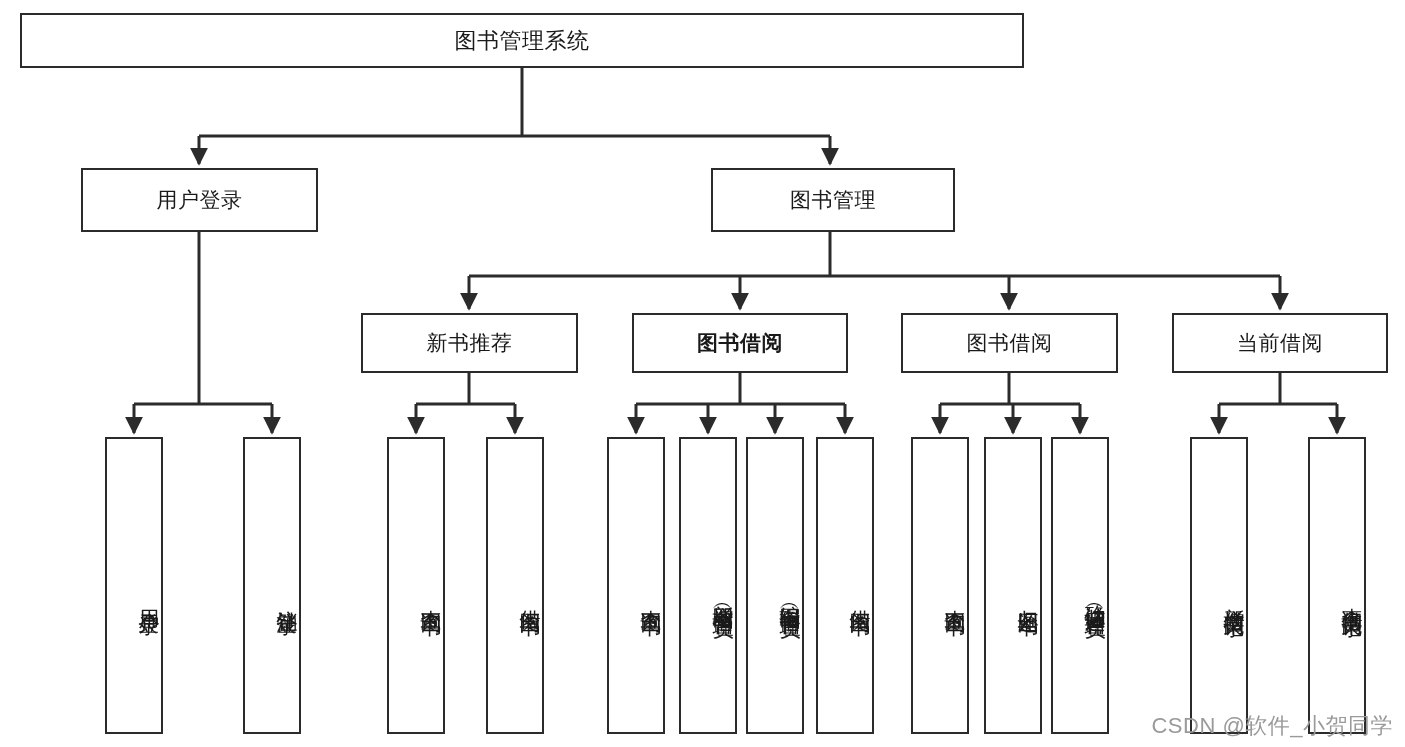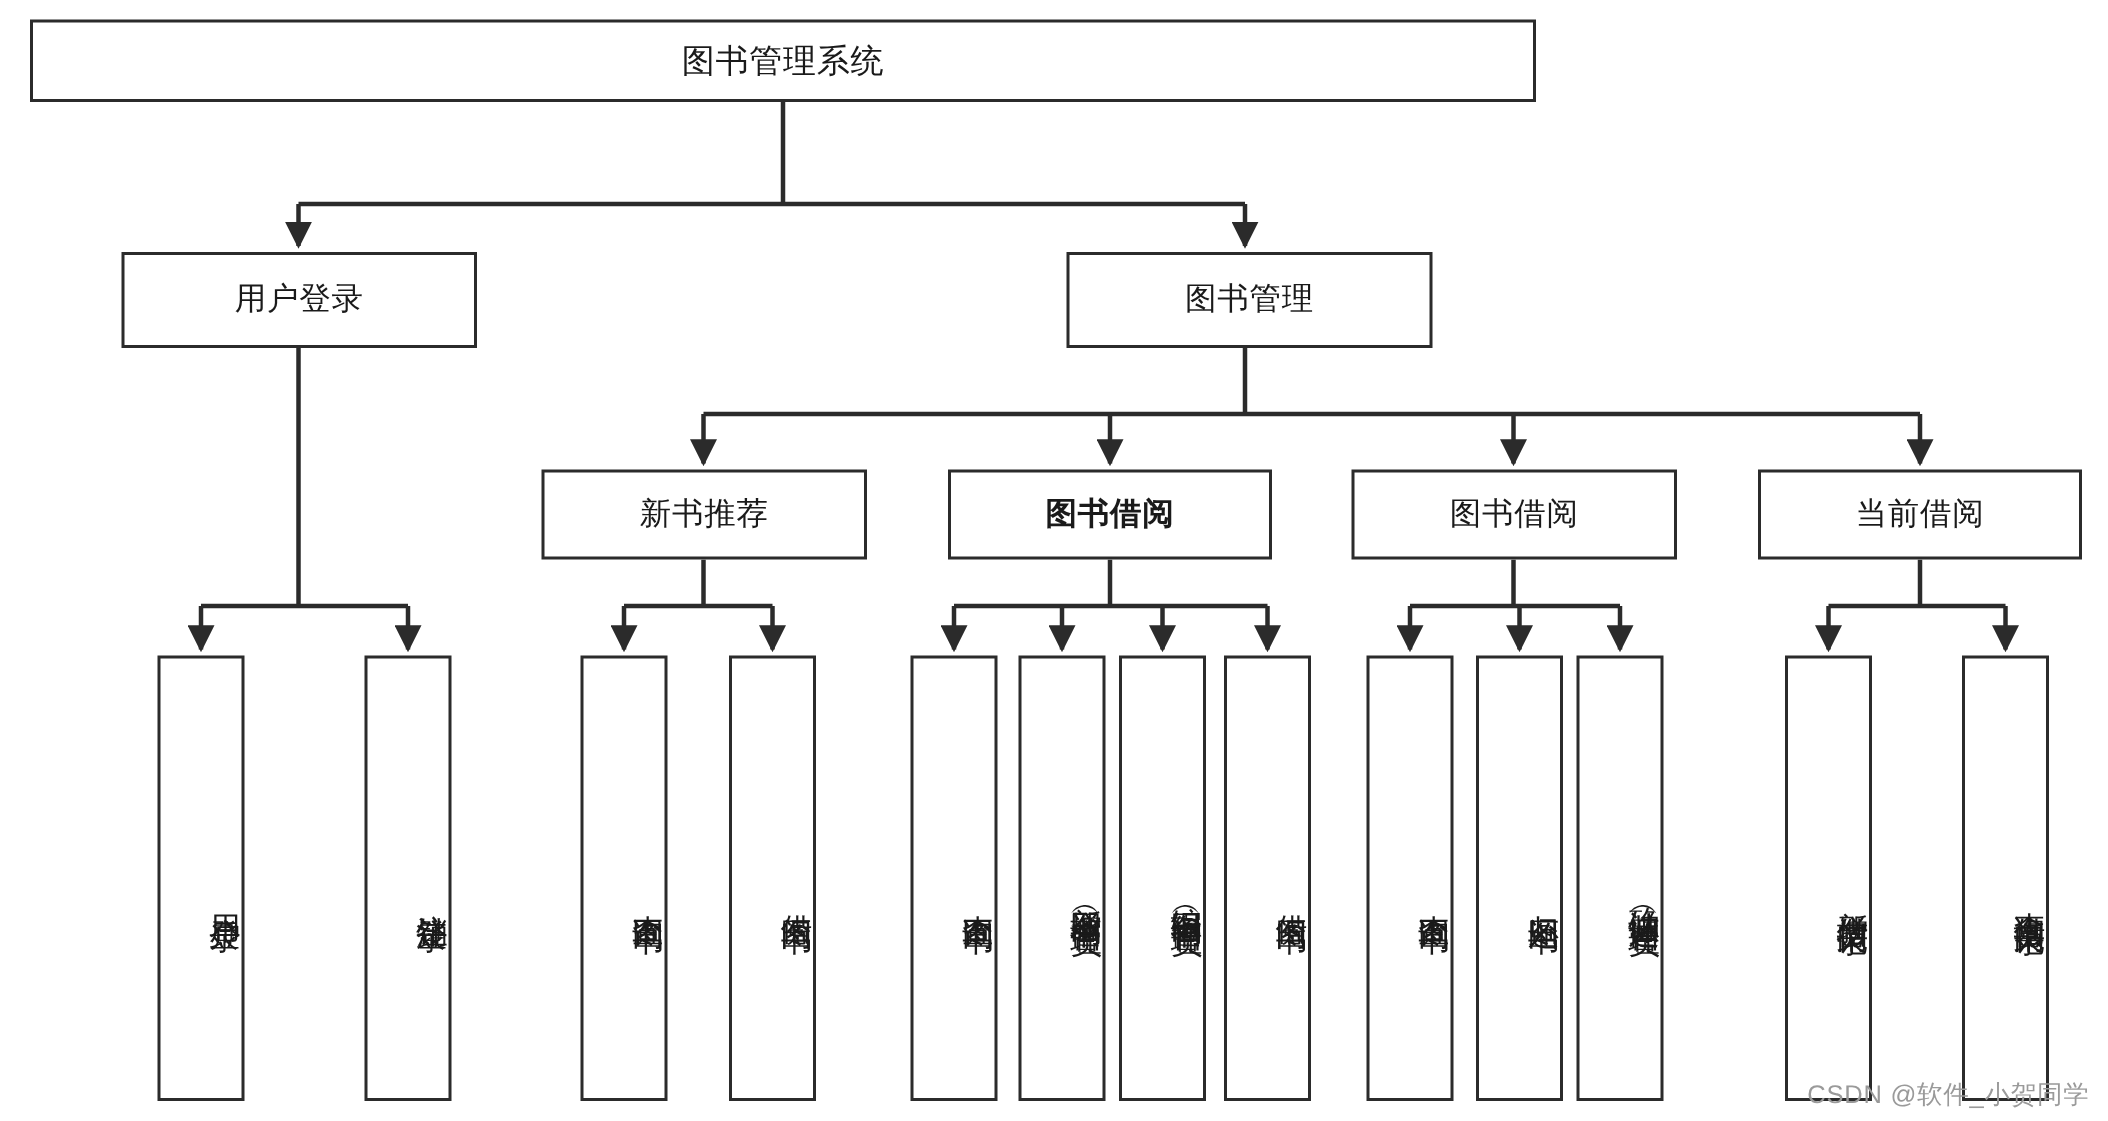--- a/index.html
+++ b/index.html
@@ -46,21 +46,21 @@
     font-size: 21px;
     letter-spacing: 2px;
     padding-top: 22px;
     align-items: flex-start;
     justify-content: center;
   }
   .watermark {
     position: absolute;
     right: 12px;
     bottom: 6px;
-    font-size: 17px;
+    font-size: 22px;
     color: #9a9a9a;
     white-space: nowrap;
     letter-spacing: 0.5px;
   }
 </style>
 </head>
 <body>
 
 <div id="canvas">
   <svg class="edges" viewBox="0 0 1405 747" xmlns="http://www.w3.org/2000/svg">

